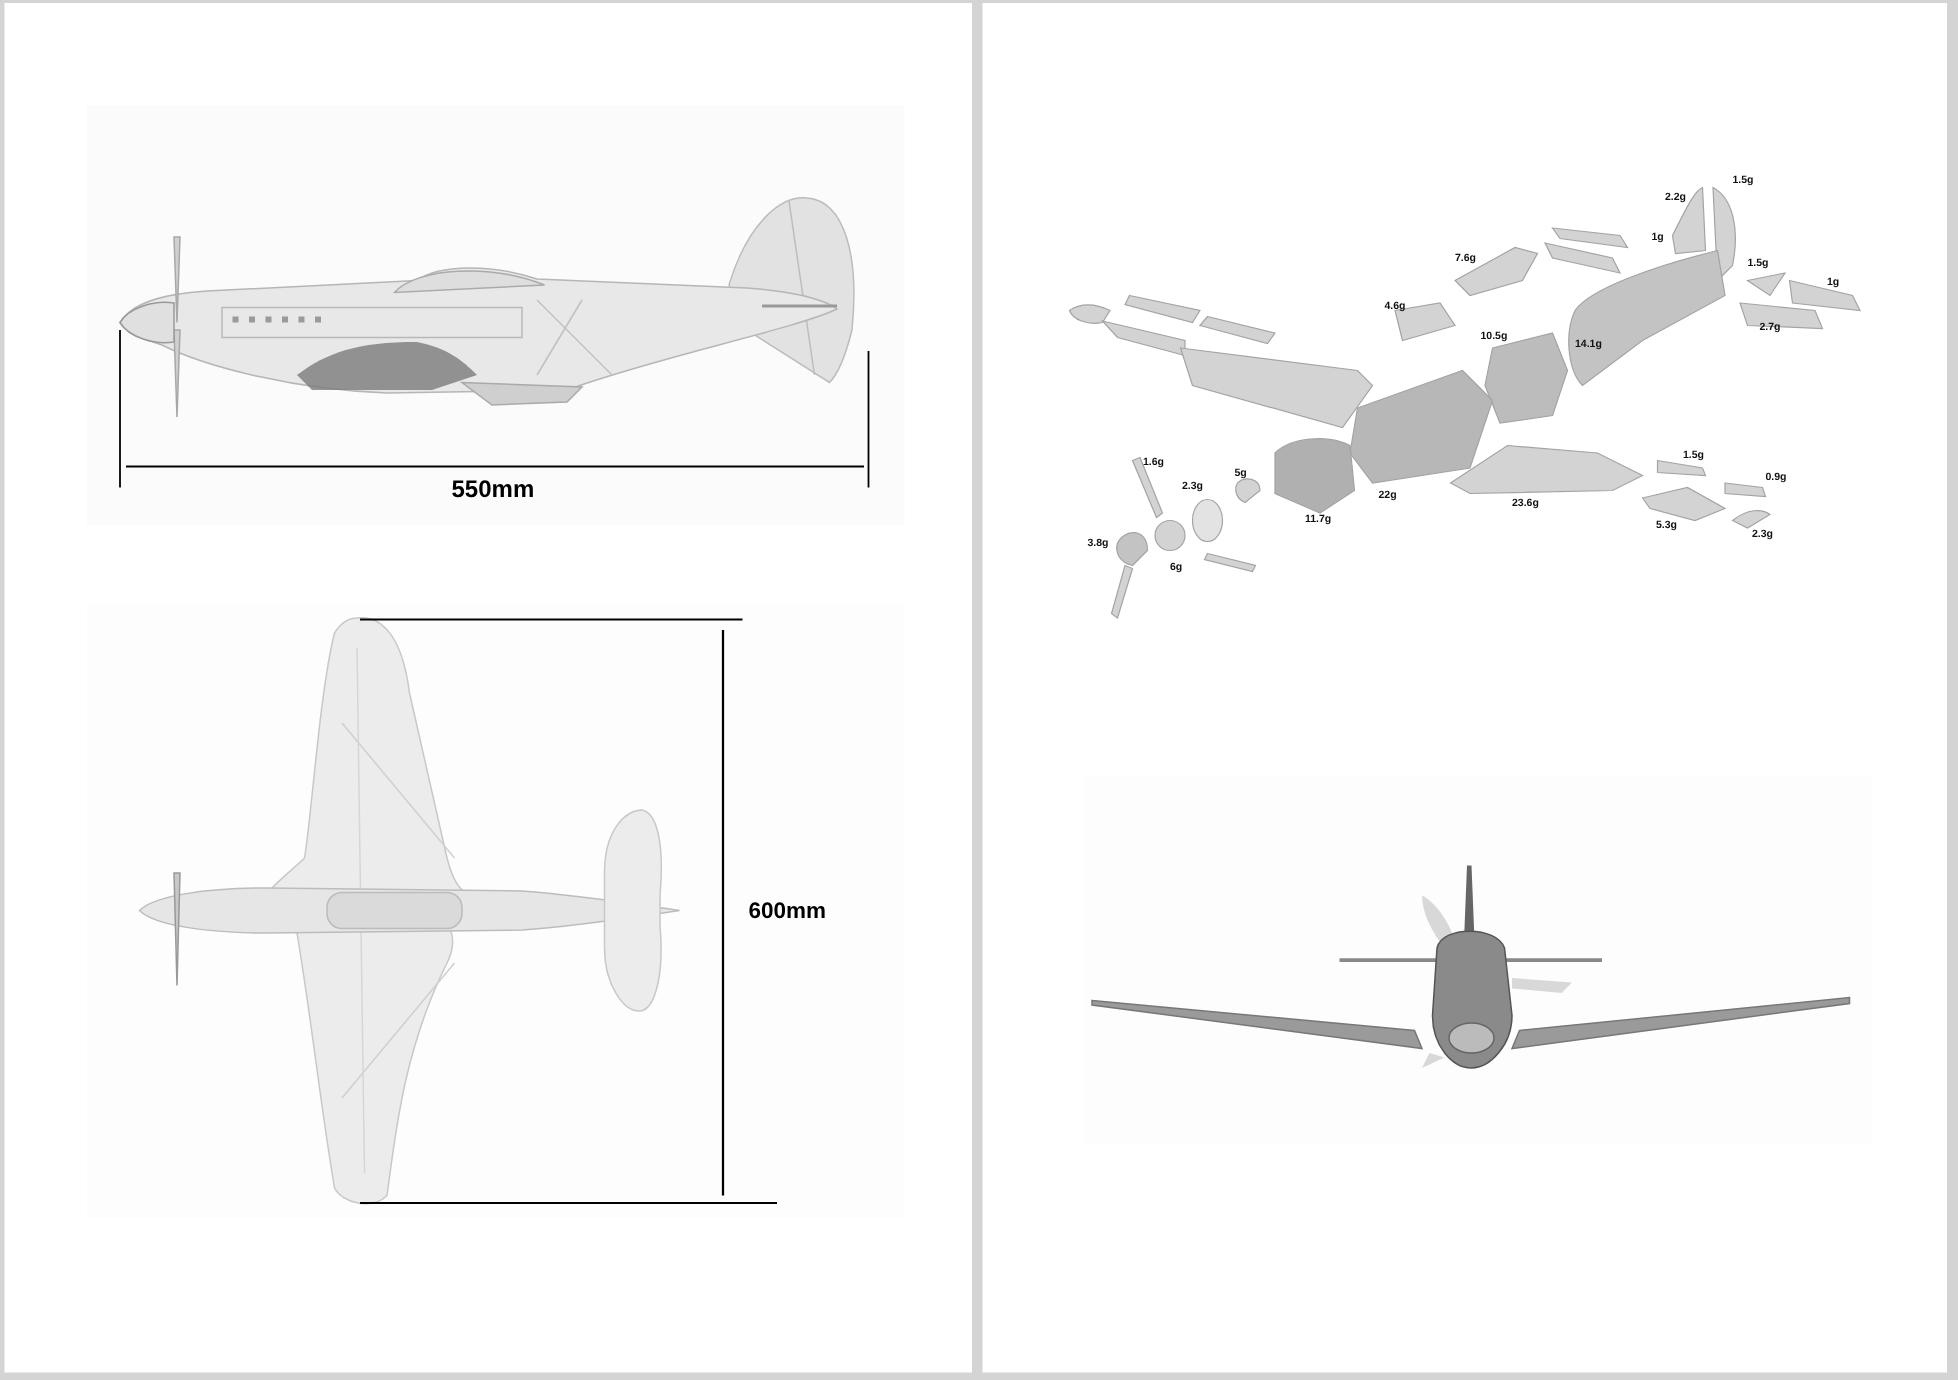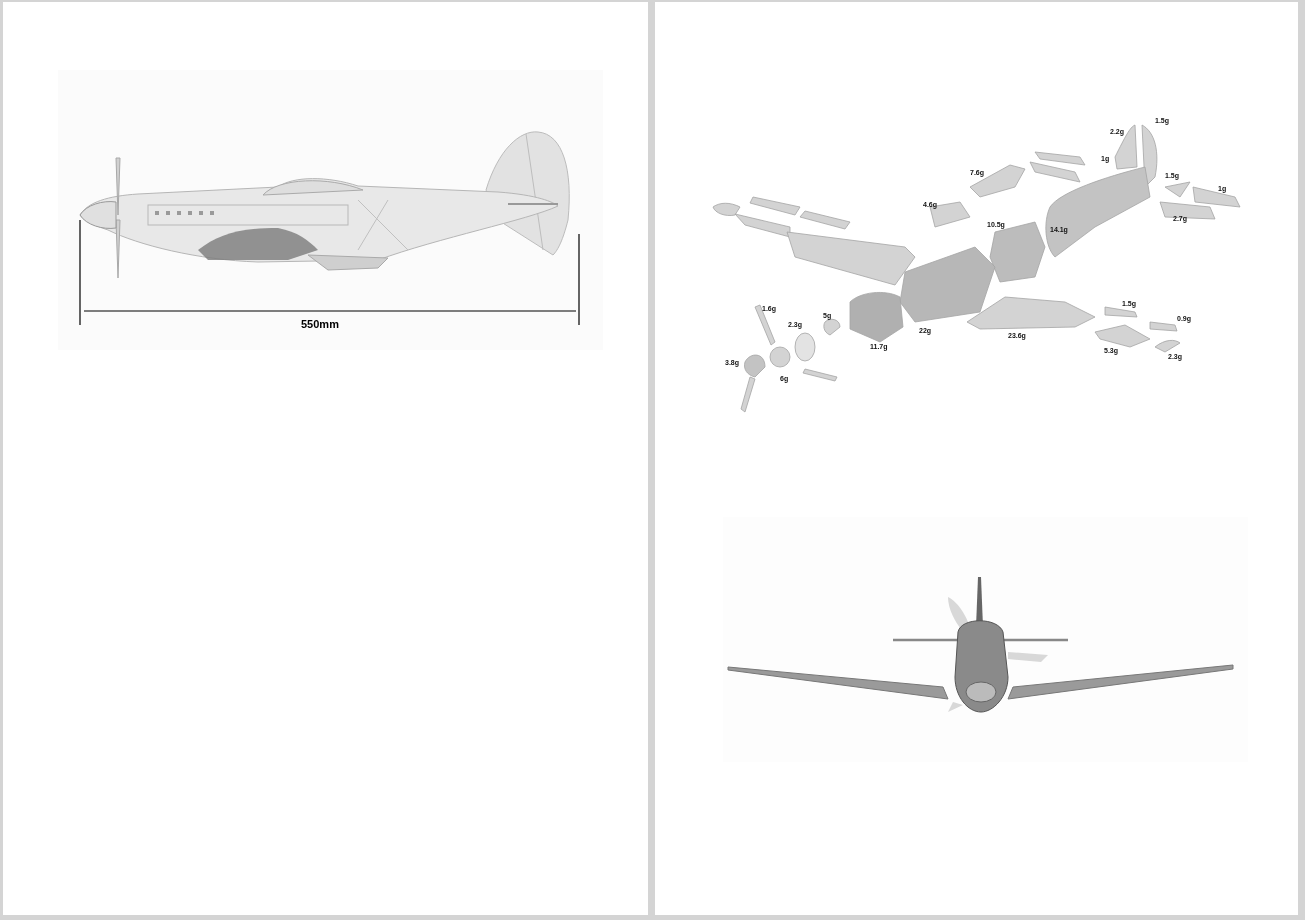--- a/index.html
+++ b/index.html
@@ -49,23 +49,44 @@
 
       <path d="M58,88 L62,88 L60,145 Z" fill="#d0d0d0" stroke="#a8a8a8"></path>
       <path d="M58,150 L62,150 L60,208 Z" fill="#d0d0d0" stroke="#a8a8a8"></path>
 
       <path d="M22,145 C28,135 45,130 58,132 L58,158 C45,160 28,155 22,145 Z" fill="#e0e0e0" stroke="#999"></path>
 
       <line x1="22" y1="150" x2="22" y2="255" stroke="#000" stroke-width="1.2"></line>
       <line x1="521" y1="164" x2="521" y2="255" stroke="#000" stroke-width="1.2"></line>
       <line x1="26" y1="241" x2="518" y2="241" stroke="#000" stroke-width="1.2"></line>
     </svg>
-    <div class="dim-label" style="left:243px;top:248px;font-size:11px;">550mm</div>
+    <div class="dim-label" style="left:243px;top:248px;font-size:16px;">550mm</div>
   </div>
 
+  <div class="abs" style="left:55px;top:400px;width:545px;height:410px;background:#fdfdfd;">
+    <svg width="545" height="410">
+
+      <path d="M180,10 C195,8 210,20 215,60 L240,170 C245,190 250,195 270,200 L240,215 C245,220 245,230 240,240 C210,300 205,360 200,395 C190,405 170,400 165,390 C155,330 150,280 140,220 C120,215 110,210 112,205 C120,190 135,180 145,170 C150,140 155,60 165,20 C170,12 175,10 180,10 Z" fill="#ececec" stroke="#c8c8c8"></path>
+      <line x1="170" y1="80" x2="245" y2="170" stroke="#d0d0d0"></line>
+      <line x1="170" y1="330" x2="245" y2="240" stroke="#d0d0d0"></line>
+      <line x1="180" y1="30" x2="185" y2="380" stroke="#d6d6d6"></line>
+
+      <path d="M35,205 C45,195 80,190 120,190 L290,192 C330,195 360,200 395,205 C360,210 330,215 290,218 L120,220 C80,220 45,215 35,205 Z" fill="#e6e6e6" stroke="#bcbcbc"></path>
+      <rect x="160" y="193" width="90" height="24" rx="10" fill="#dadada" stroke="#bbb"></rect>
+
+      <path d="M345,180 C345,150 360,138 370,138 C380,140 385,160 382,195 L382,215 C385,250 378,272 368,272 C358,272 345,255 345,230 Z" fill="#ececec" stroke="#c8c8c8"></path>
+
+      <path d="M58,180 L62,180 L60,255 Z" fill="#c8c8c8" stroke="#999"></path>
+
+      <line x1="182" y1="11" x2="437" y2="11" stroke="#000" stroke-width="1.2"></line>
+      <line x1="182" y1="400" x2="460" y2="400" stroke="#000" stroke-width="1.2"></line>
+      <line x1="424" y1="18" x2="424" y2="395" stroke="#000" stroke-width="1.5"></line>
+    </svg>
+    <div class="dim-label" style="left:441px;top:197px;font-size:15px;">600mm</div>
+  </div>
 </div>
 
 <div class="page" id="page-right">
 
   <div class="abs" style="left:50px;top:105px;width:550px;height:310px;">
     <svg width="550" height="310">
       <g fill="#cfcfcf" stroke="#9a9a9a" stroke-width="0.8" opacity="0.9">
 
         <path d="M8,100 C15,95 25,95 35,100 L30,108 C20,110 10,106 8,100 Z"></path>
         <path d="M48,90 L95,100 L90,108 L45,96 Z"></path>

